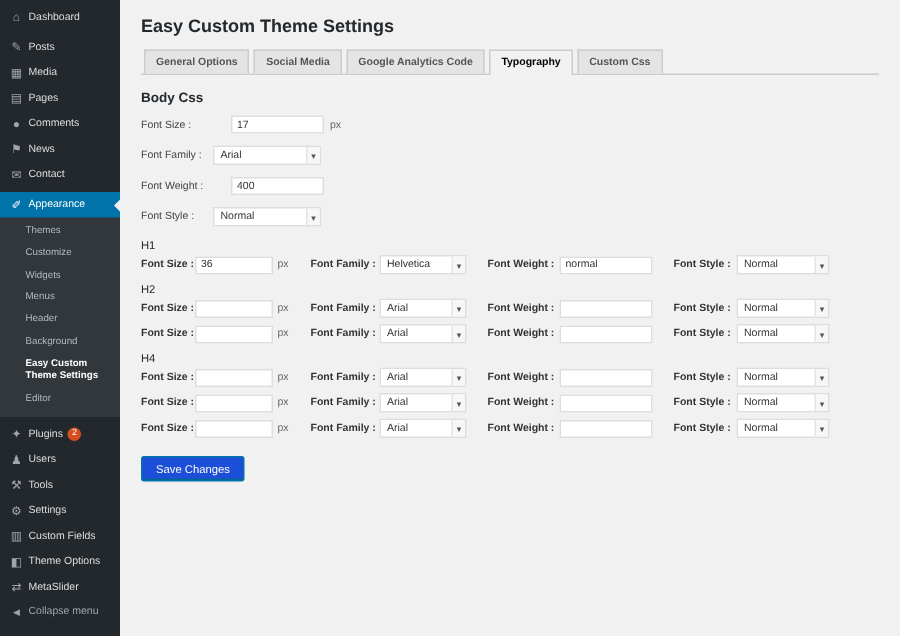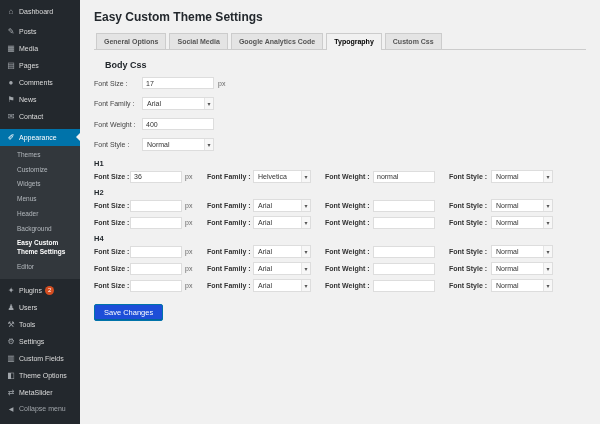--- a/index.html
+++ b/index.html
@@ -22,34 +22,34 @@
   .collapse { padding:4px 6px; font-size:7px; color:#a0a5aa; margin-bottom:8px; display:flex; align-items:center; cursor:pointer; }
   .collapse .mi-icon { font-size:6px; }
 
   
   .main { flex:1; padding:6px 14px; overflow:hidden; }
   .page-title { font-size:12px; font-weight:bold; color:#23282d; margin:4px 0 8px; }
   .tabs { display:flex; align-items:flex-end; border-bottom:1px solid #ccc; padding-left:2px; }
   .tab { padding:4px 7px; font-size:7px; font-weight:bold; color:#555; background:#e4e4e4; border:1px solid #ccc; border-bottom:none; margin-right:3px; cursor:pointer; white-space:nowrap; }
   .tab.active { background:#f1f1f1; color:#000; position:relative; top:1px; padding-bottom:5px; }
 
-  .section-heading { font-size:9px; font-weight:bold; color:#23282d; margin:10px 11px 7px; }
+  .section-heading { font-size:9px; font-weight:bold; color:#23282d; margin:10px 0 7px; }
 
   .frow { display:flex; align-items:center; margin-bottom:8px; font-size:7px; color:#444; }
   .flabel { width:48px; }
   .tinput { height:12px; border:1px solid #ddd; background:#fff; font-size:7px; padding:0 3px; color:#333; font-family:inherit; }
-  .w70 { width:72px; }
+  .w70 { width:62px;margin-left:12px; }
   .px { margin-left:4px; color:#666; }
 
   .selectbox { display:inline-flex; align-items:stretch; height:13px; border:1px solid #ddd; background:#fff; color:#333; cursor:pointer; }
   .selectbox .val { flex:1; display:flex; align-items:center; padding-left:4px; font-size:7px; overflow:hidden; white-space:nowrap; }
   .selectbox .arr { width:9px; display:flex; align-items:center; justify-content:center; font-size:6px; color:#555; border-left:1px solid #e5e5e5; background:#f7f7f7; }
   .w72 { width:72px; }
 
-  .h-name { font-size:7.5px; font-weight:bold; color:#23282d; margin:5px 0 2px; }
+  .h-name { font-size:7.5px; font-weight:normal; color:#23282d; margin:5px 0 2px; }
   .h-row { display:flex; align-items:center; font-size:7px; color:#333; margin-bottom:4px; }
   .h-row .lbl { font-weight:bold; }
   .lbl-size { width:36px; }
   .w-size { width:52px; }
   .h-row .px { width:10px; margin-left:3px; margin-right:12px; color:#666; }
   .lbl-family { width:46px; }
   .w-family { width:58px; margin-right:14px; }
   .lbl-weight { width:48px; }
   .w-weight { width:62px; margin-right:14px; }
   .lbl-style { width:42px; }

